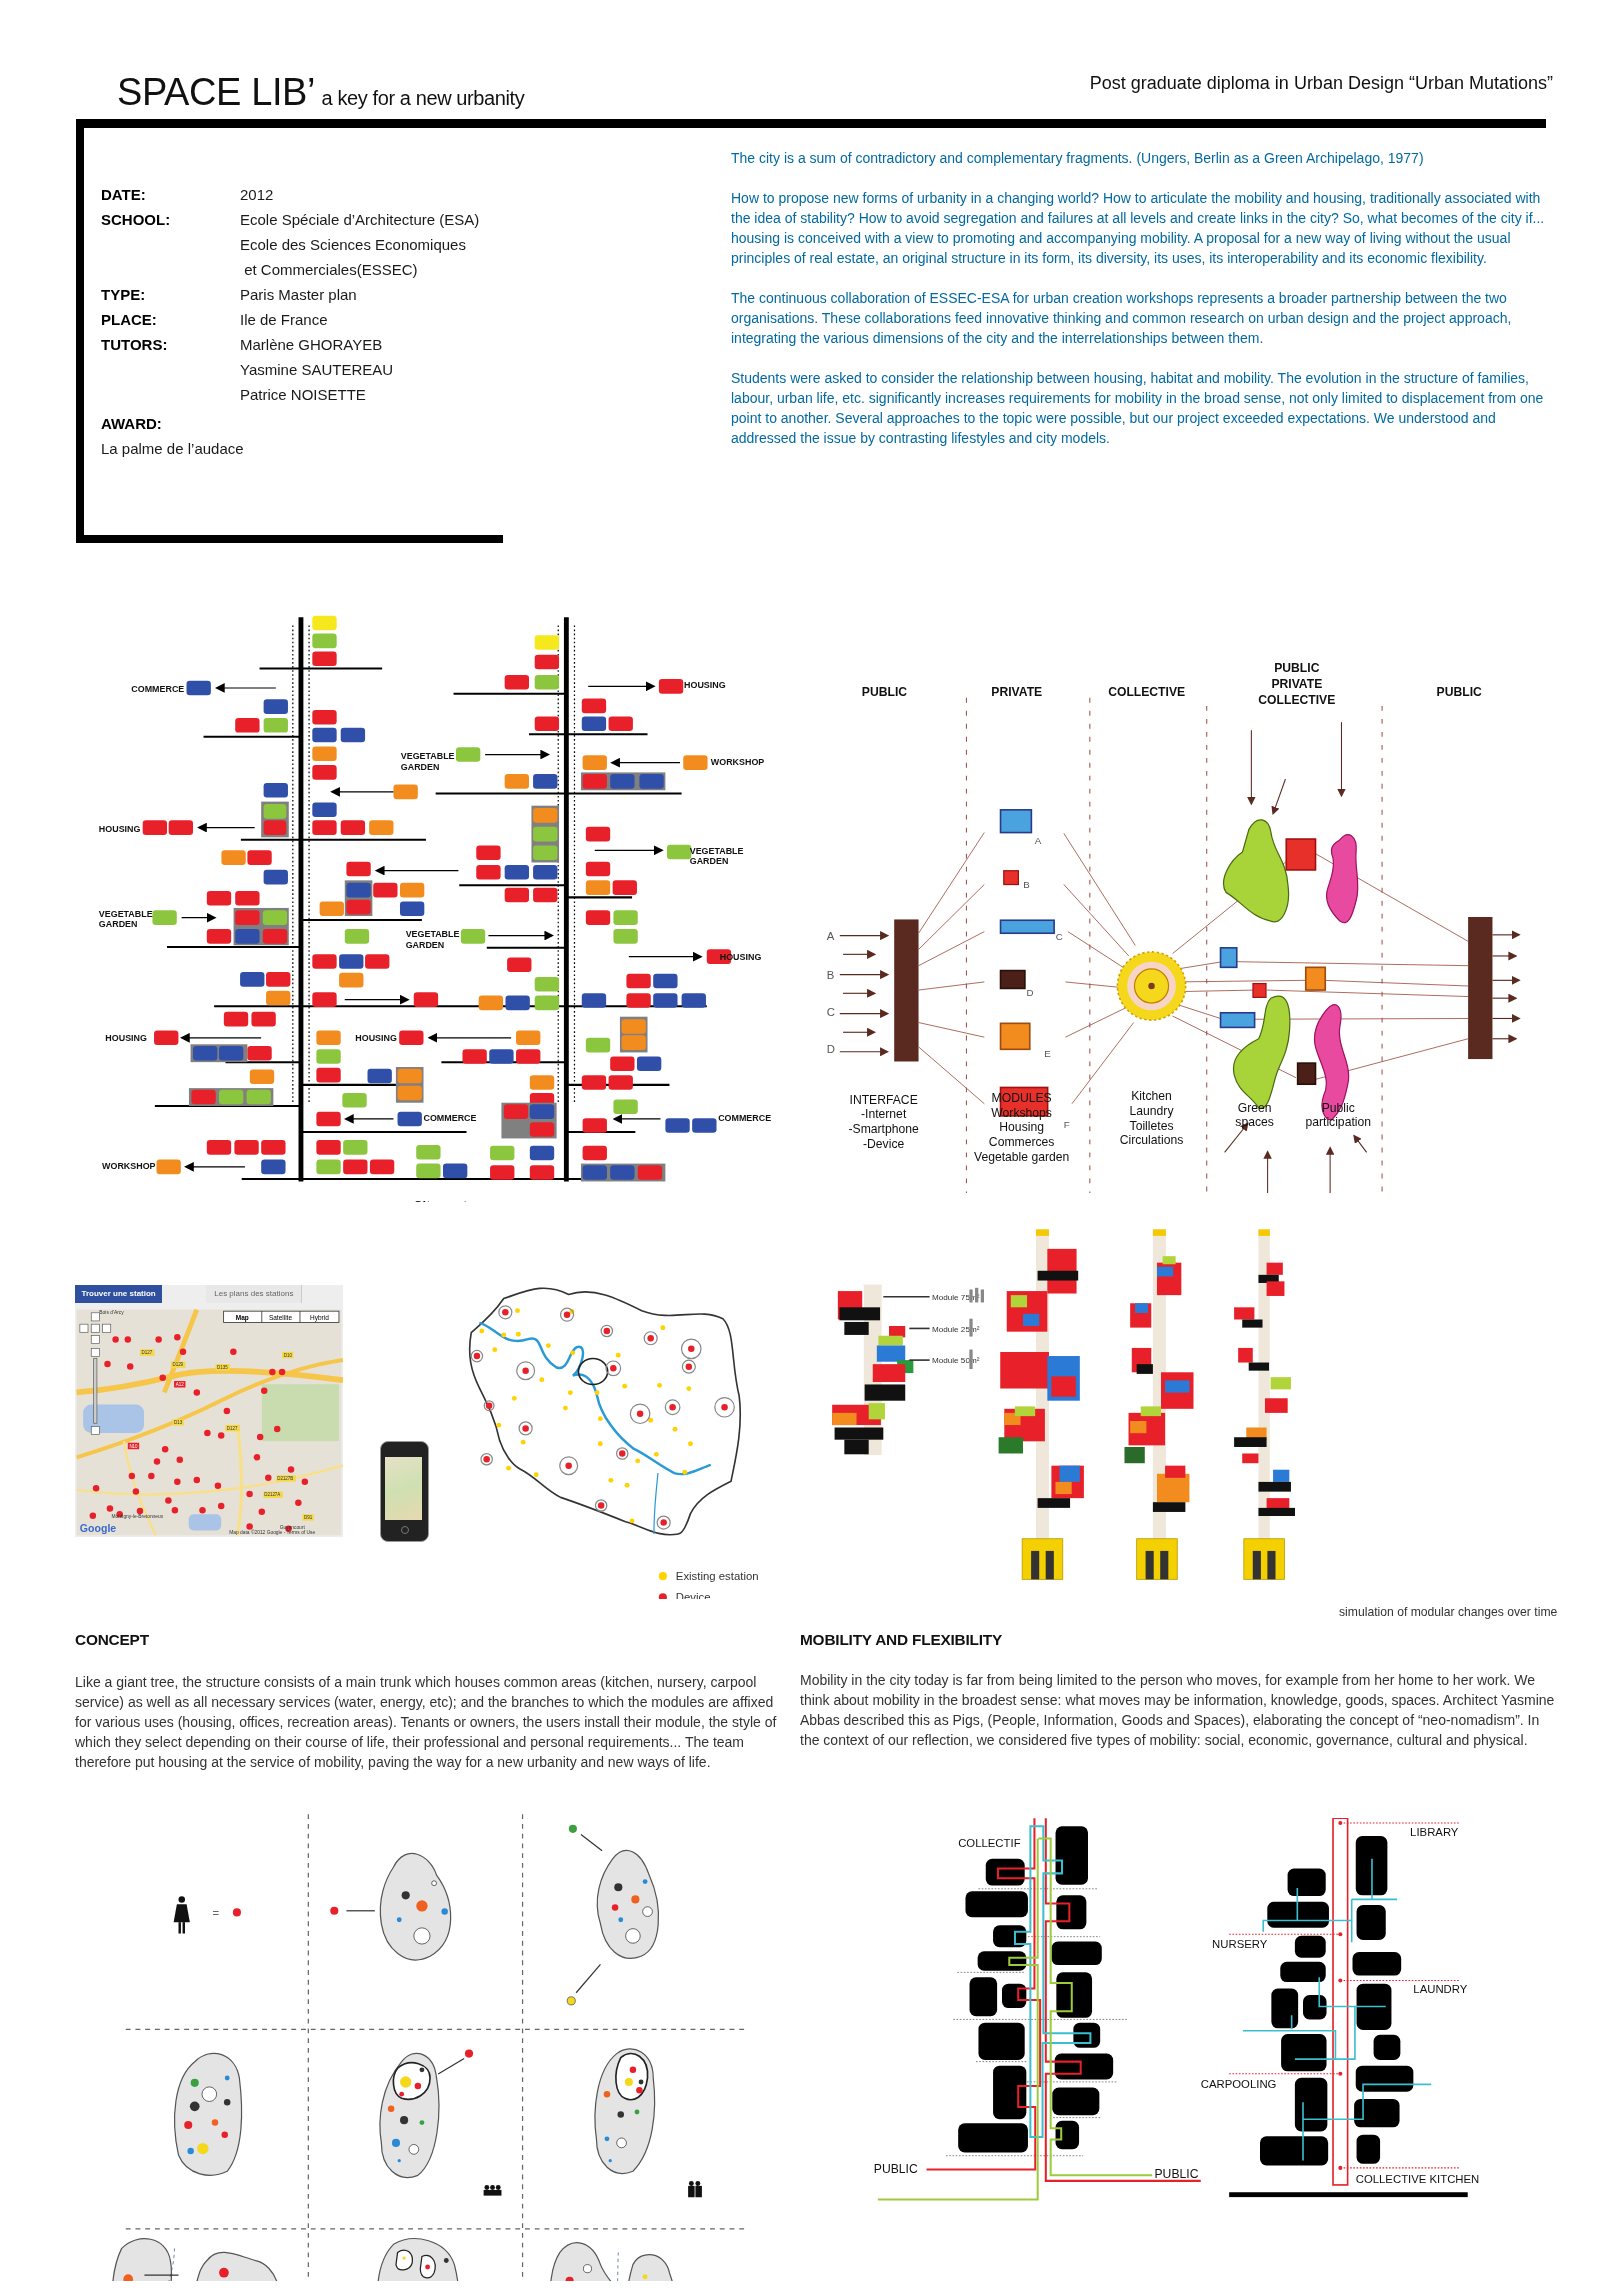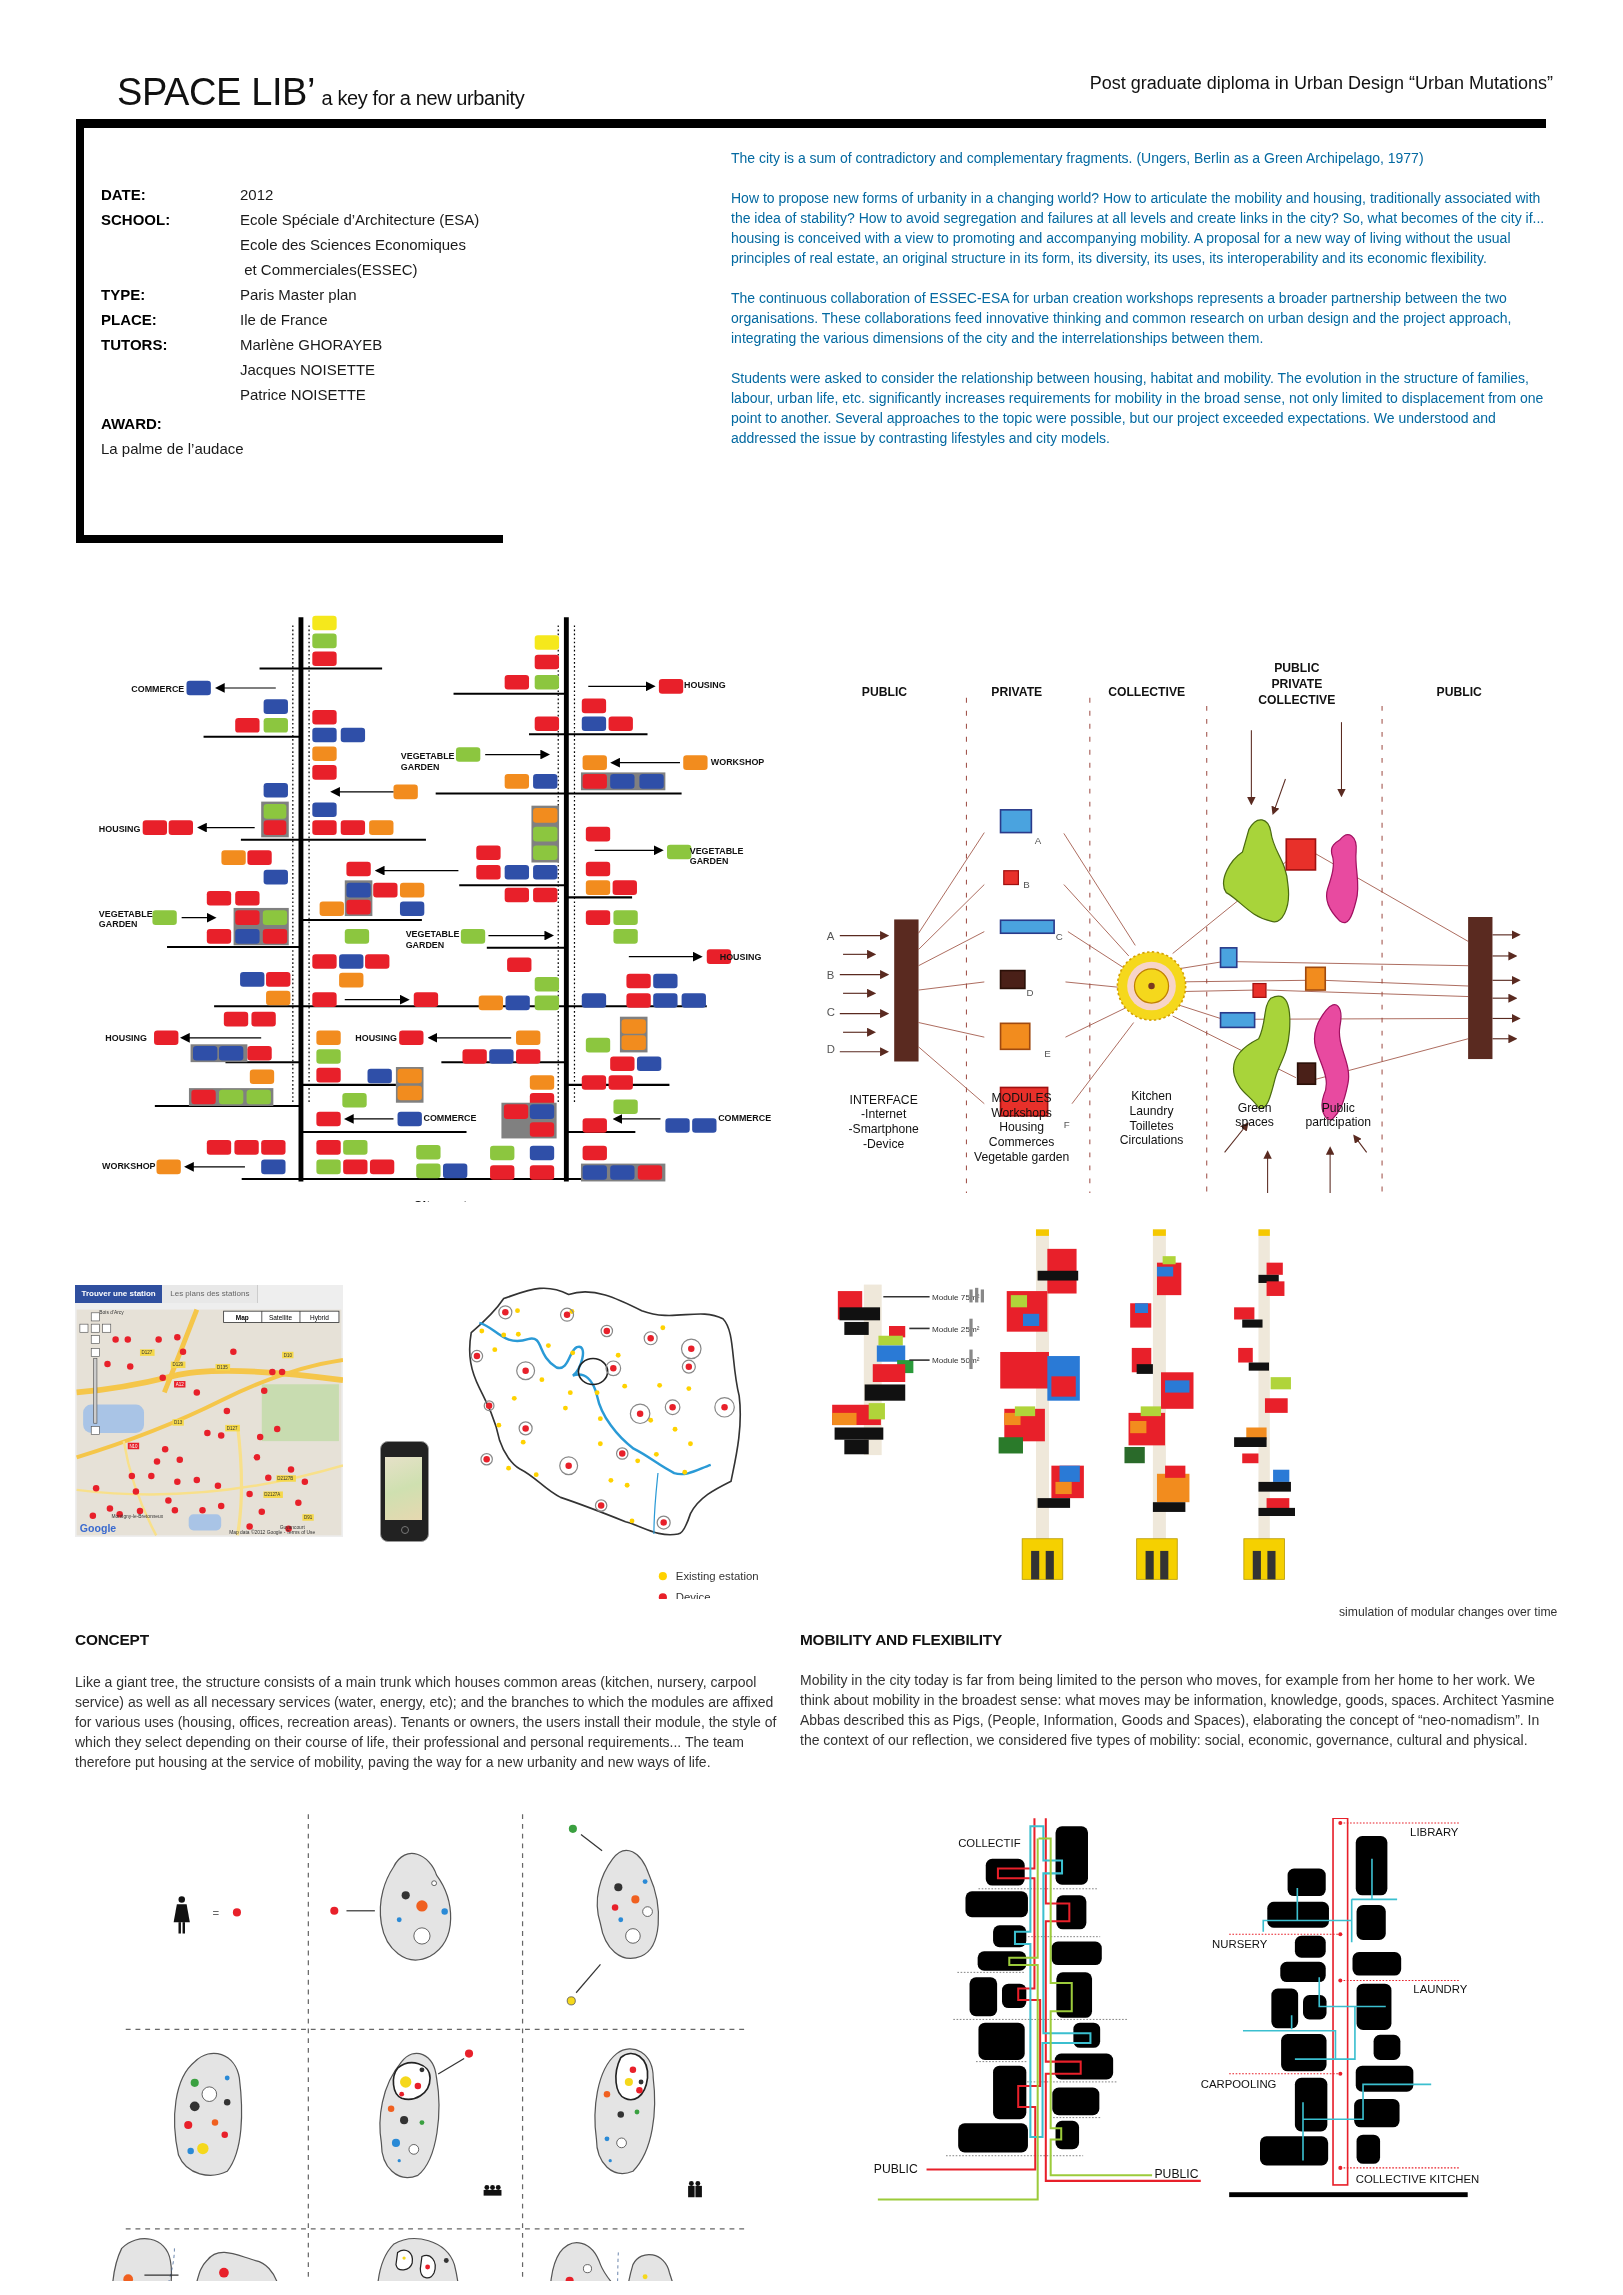--- a/index.html
+++ b/index.html
@@ -66,21 +66,21 @@
   <div class="info-row">
     <div class="info-label">PLACE:</div>
     <div class="info-values">
         <span>Ile de France</span>
       </div>
   </div>
   <div class="info-row">
     <div class="info-label">TUTORS:</div>
     <div class="info-values">
       <span>Marlène GHORAYEB</span>
-      <span>Jacques NOISETTE</span>
+      <span>Yasmine SAUTEREAU</span>
       <span>Patrice NOISETTE</span>
     </div>
   </div>
   <div class="info-row award">
     <div class="info-label">AWARD:</div>
     <div class="info-values">
         <span>La palme de l’audace</span>
       </div>
   </div>
 </div>
@@ -500,21 +500,21 @@
     <text x="418" y="602">Toilletes</text>
     <text x="418" y="620">Circulations</text>
     <text x="545" y="580">Green</text>
     <text x="545" y="598">spaces</text>
     <text x="648" y="580">Public</text>
     <text x="648" y="598">participation</text>
   </g>
 </svg>
 
 <div class="fig" style="left:75px; top:1285px; width:268px; height:252px; background:#eee;">
-  <div style="display:flex; height:18px;">
+  <div style="display:flex; height:18px;gap:44px;">
     <div style="background:#2f4f9f; color:#fff; font-size:8px; font-weight:700; padding:4px 6.5px;">Trouver une station</div>
     <div style="background:#e8e8e8; color:#666; font-size:8px; padding:4px 8px; border-right:1.6px solid #ccc;">Les plans des stations</div>
   </div>
   <svg width="268" height="234" viewBox="0 0 330 288">
     <rect x="2" y="8" width="326" height="278" fill="#e6e1d7"></rect>
     <path d="M2,110 Q60,105 120,90 T330,95" stroke="#f5c64a" stroke-width="7" fill="none"></path>
     <path d="M2,190 Q100,160 180,120 T330,70" stroke="#f5c64a" stroke-width="5" fill="none"></path>
     <path d="M150,8 Q130,60 110,110" stroke="#f5c64a" stroke-width="6" fill="none"></path>
     <path d="M200,150 Q210,230 200,286" stroke="#f8e08a" stroke-width="4" fill="none"></path>
     <path d="M60,170 Q70,230 100,286" stroke="#f8e08a" stroke-width="3" fill="none"></path>

